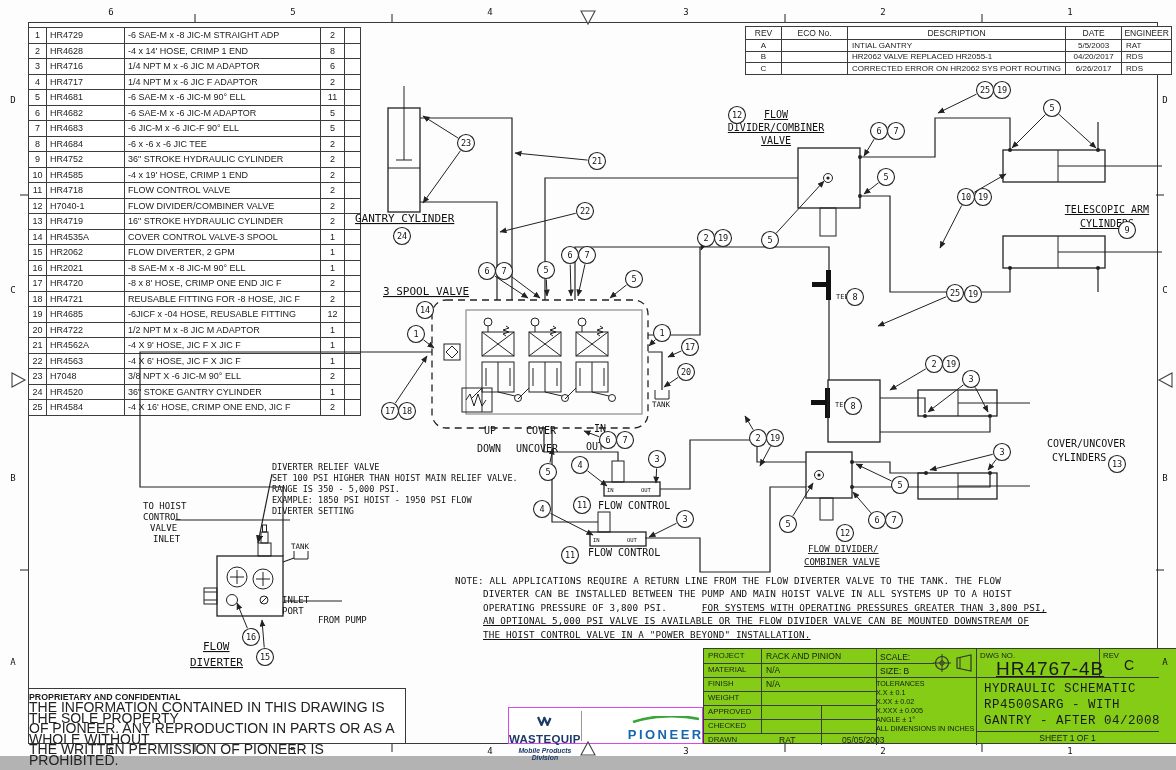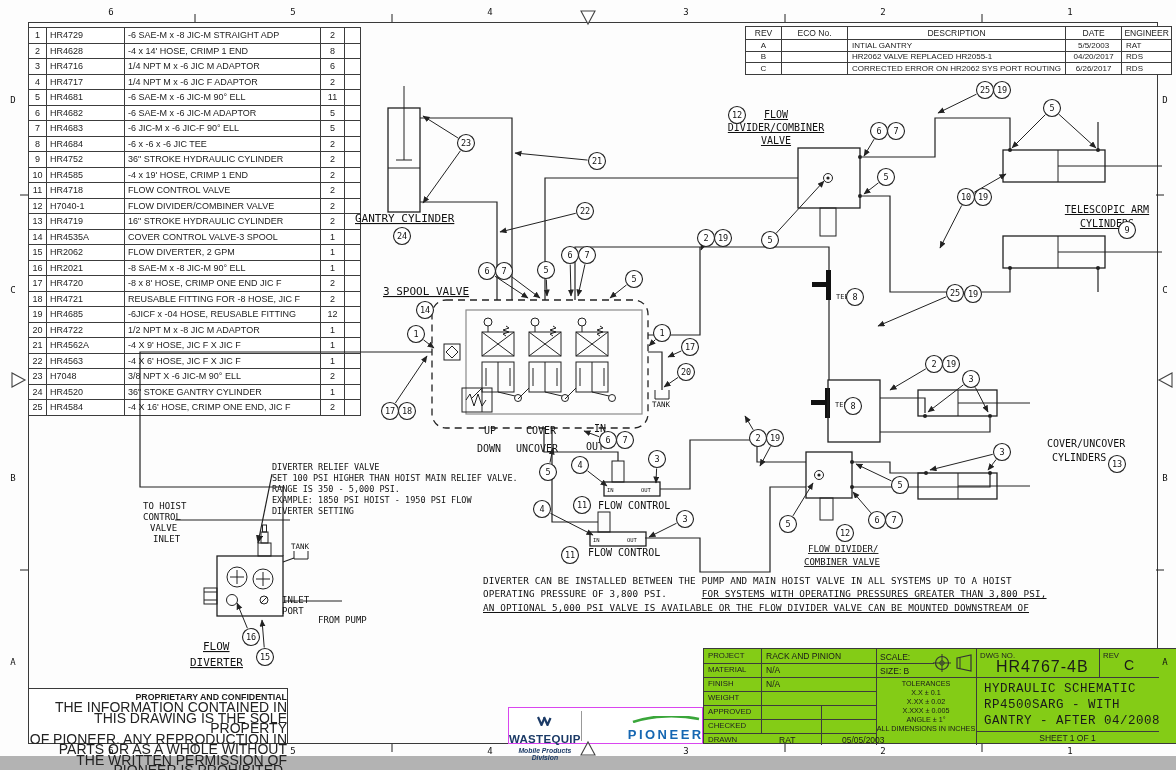--- a/index.html
+++ b/index.html
@@ -18,27 +18,27 @@
   
   #rev-table{left:745px;top:26px;border-collapse:collapse;table-layout:fixed;background:#fff;}
   #rev-table th{border:1px solid #3c3c3c;font-size:8.5px;font-weight:normal;height:12px;padding:0 2px;color:#222;}
   #rev-table td{border:1px solid #3c3c3c;font-size:8px;height:10.5px;padding:0 4px;white-space:nowrap;overflow:hidden;color:#222;}
   #rev-table td.c{text-align:center;}
 
   
   #title-block{left:703px;top:648px;width:507px;height:96px;border:1.5px solid #3a3a3a;background:#84cc16;box-sizing:border-box;}
   #title-block .cell-label{font-size:7.8px;color:#222;}
   .vline,.hline{position:absolute;background:#3c3c3c;}
-  #dwg-no{font-size:16px;letter-spacing:1px;}
+  #dwg-no{font-size:19px;letter-spacing:1px;text-decoration:underline;}
   #rev-big{font-size:14px;}
   .tb-title{font-family:Liberation Mono, monospace;font-size:12.5px;line-height:16px;letter-spacing:0.5px;white-space:nowrap;}
-  .tol{font-size:7.2px;text-align:center;width:100px;line-height:9px;}
+  .tol{font-size:7.2px;width:100px;line-height:9px;}
 
   
-  #prop-box{left:28px;top:688px;width:260px;height:56px;border:1.5px solid #3a3a3a;box-sizing:border-box;text-align:right;background:#fff;}
+  #prop-box{left:28px;top:688px;width:378px;height:56px;border:1.5px solid #3a3a3a;box-sizing:border-box;text-align:left;background:#fff;}
   #prop-box .h{font-size:8.8px;font-weight:bold;margin-top:3px;}
   #prop-box .l{font-size:14px;line-height:10.5px;color:#222;}
 
   
   #logo-box{left:508px;top:707px;width:195px;height:37px;border:1px solid #d946ef;box-sizing:border-box;
             display:flex;align-items:center;background:#fff;}
   #wq{width:104px;text-align:center;border-right:1px solid #999;height:30px;}
   #wq .wq-name{font-size:11.5px;font-weight:bold;color:#1b3a66;letter-spacing:0.3px;}
   #wq .wq-div{font-size:6.8px;font-weight:bold;font-style:italic;color:#1b3a66;}
   #pioneer{flex:1;text-align:center;margin-left:46px;}
@@ -288,23 +288,25 @@
           <td class="c">C</td>
           <td></td>
           <td>CORRECTED ERROR ON HR2062 SYS PORT ROUTING</td>
           <td class="c">6/26/2017</td>
           <td>RDS</td>
         </tr>
       </tbody>
   </table>
 
   <div id="note-block" class="abs">
+    <div>NOTE:    ALL APPLICATIONS REQUIRE A RETURN LINE FROM THE FLOW DIVERTER VALVE TO THE TANK. THE FLOW</div>
     <div class="ind">DIVERTER CAN BE INSTALLED BETWEEN THE PUMP AND MAIN HOIST VALVE IN ALL SYSTEMS UP TO A HOIST</div>
     <div class="ind"><span>OPERATING PRESSURE OF 3,800 PSI. </span><span class="u">FOR SYSTEMS WITH OPERATING PRESSURES GREATER THAN 3,800 PSI,</span></div>
     <div class="ind u">AN OPTIONAL 5,000 PSI VALVE IS AVAILABLE OR THE FLOW DIVIDER VALVE CAN BE MOUNTED DOWNSTREAM OF</div>
+    <div class="ind u">THE HOIST CONTROL VALVE IN A "POWER BEYOND" INSTALLATION.</div>
   </div>
 
   <div id="prop-box" class="abs">
     <div class="h">PROPRIETARY AND CONFIDENTIAL</div>
     <div class="l">THE INFORMATION CONTAINED IN THIS DRAWING IS THE SOLE PROPERTY</div>
     <div class="l">OF PIONEER.  ANY REPRODUCTION IN PARTS OR AS A WHOLE WITHOUT</div>
     <div class="l">THE WRITTEN PERMISSION OF PIONEER IS PROHIBITED.</div>
   </div>
 
   <div id="logo-box" class="abs">

